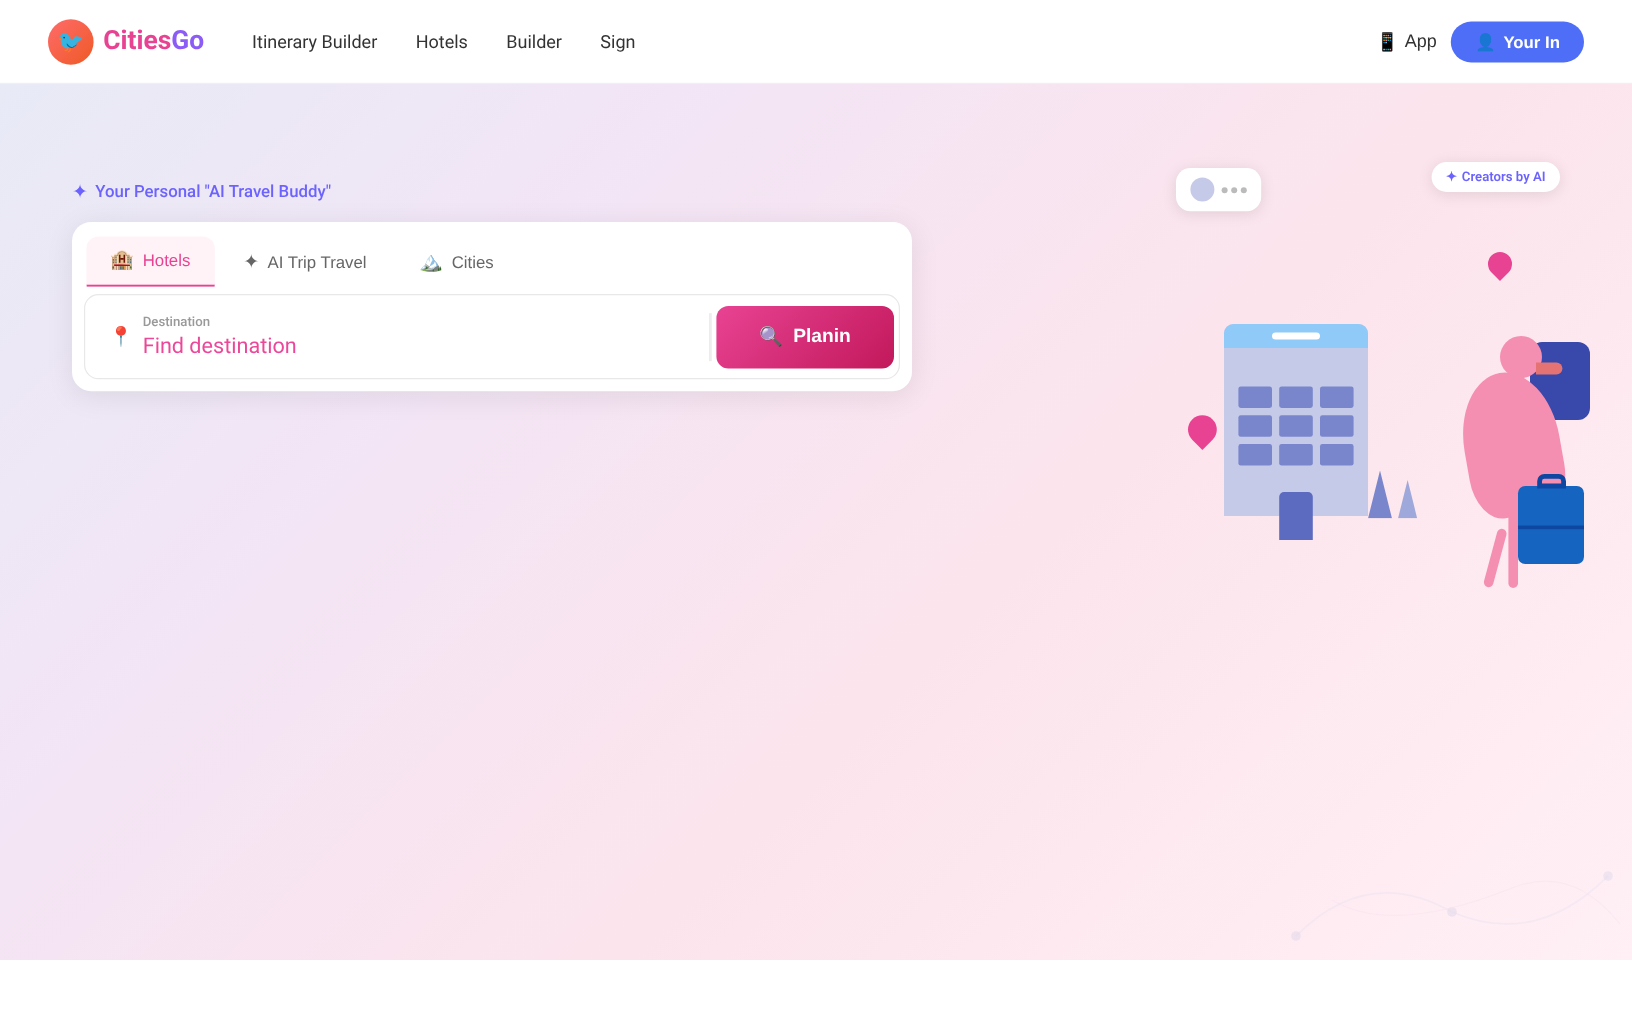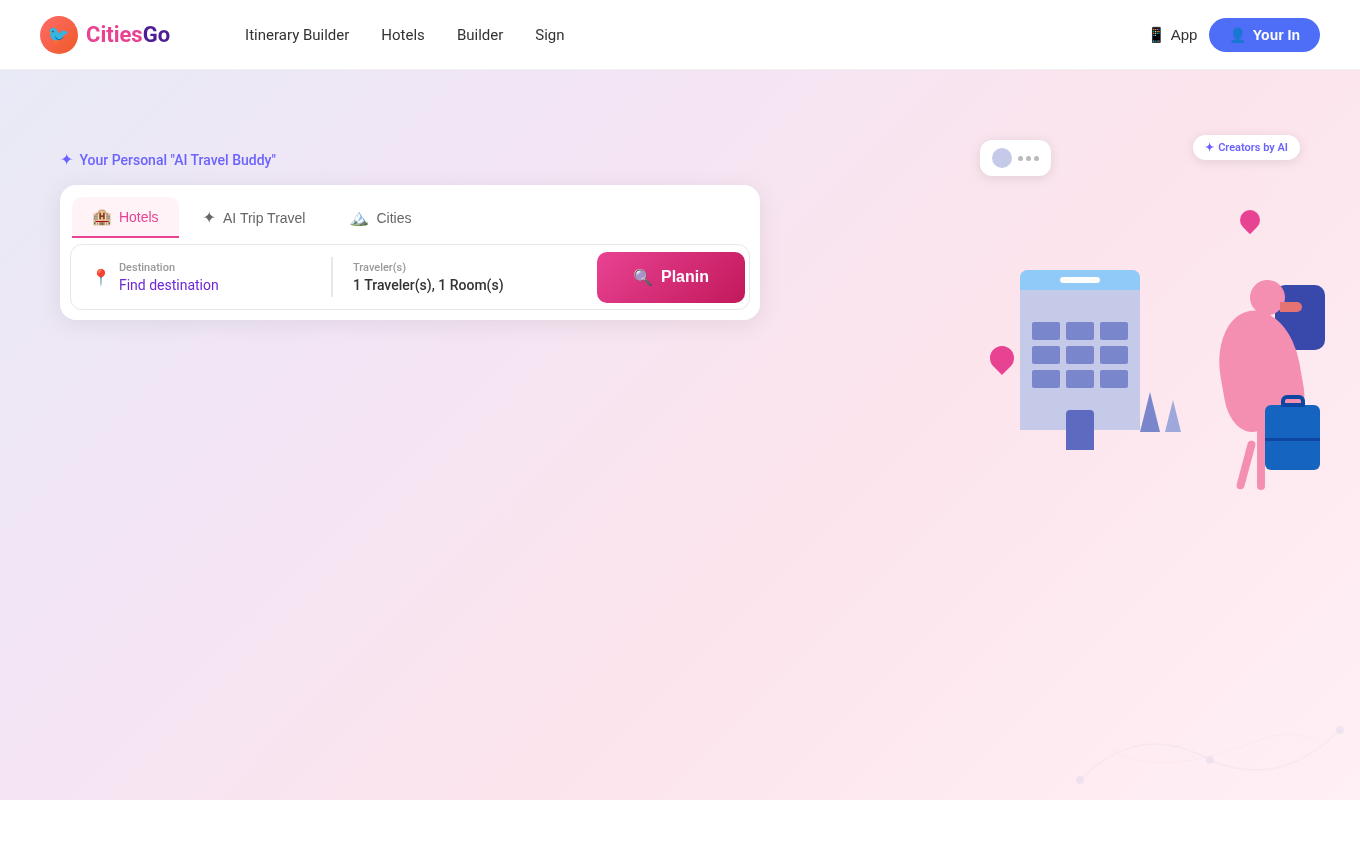--- a/index.html
+++ b/index.html
@@ -21,21 +21,21 @@
     .logo { display: flex; align-items: center; gap: 8px; text-decoration: none; }
     .logo-icon {
       width: 38px; height: 38px;
       background: linear-gradient(135deg, #ff6b6b, #ee5a24);
       border-radius: 50%;
       display: flex; align-items: center; justify-content: center;
       color: #fff; font-size: 18px; font-weight: bold;
     }
     .logo-text { font-size: 22px; font-weight: 700; color: #222; }
     .logo-text span { color: #e84393; }
-    .nav { display: flex; align-items: center; gap: 32px; margin-left: 35px; }
+    .nav { display: flex; align-items: center; gap: 32px; }
     .nav-item { font-size: 15px; color: #333; text-decoration: none; cursor: pointer; }
     .header-right { display: flex; align-items: center; gap: 12px; }
     .app-btn {
       display: flex; align-items: center; gap: 5px;
       background: none; border: none; font-size: 15px; color: #333; cursor: pointer;
     }
     .sign-in-btn {
       display: flex; align-items: center; gap: 6px;
       background: #4f6ef7; color: #fff;
       border: none; border-radius: 20px;
@@ -90,21 +90,21 @@
       border-radius: 12px; overflow: hidden;
       margin: 0 4px 4px 4px;
     }
     .search-field {
       flex: 1; padding: 16px 20px;
       border: none; outline: none;
       display: flex; flex-direction: column;
     }
     .search-field-label { font-size: 11px; color: #999; font-weight: 500; margin-bottom: 3px; }
     .search-field-value { font-size: 14px; color: #333; font-weight: 500; }
-    .search-field-placeholder { font-size: 14px; color: #6d28d9; }
+    .search-field-placeholder { font-size: 18px; color: #ec4899; }
     .divider { width: 1px; background: #e8e8e8; height: 40px; }
     .search-btn {
       background: linear-gradient(135deg, #e84393, #c2185b);
       color: #fff; border: none;
       padding: 16px 36px;
       font-size: 16px; font-weight: 600;
       cursor: pointer;
       display: flex; align-items: center; gap: 8px;
       margin: 4px;
       border-radius: 10px;
@@ -273,21 +273,21 @@
     }
   </style>
 </head>
 <body>
 
 <header class="header">
   <div class="header-left">
     <a class="logo" href="#">
       <div class="logo-icon">🐦</div>
       <div class="logo-text">
-        <span>Cities</span><span style="color:#4c1d95">Go</span>
+        <span>Cities</span><span style="color:#8b5cf6">Go</span>
       </div>
     </a>
     <nav class="nav">
       <a class="nav-item" href="#">Itinerary Builder</a>
       <a class="nav-item" href="#">Hotels</a>
       <a class="nav-item" href="#">Builder</a>
       <a class="nav-item" href="#">Sign</a>
     </nav>
   </div>
   <div class="header-right">
@@ -333,24 +333,20 @@
             <div>
               <div class="search-field-label">Destination</div>
               <div class="search-field-placeholder">Find destination</div>
             </div>
           </div>
         </div>
         <div class="divider"></div>
 
         <div class="divider"></div>
 
-        <div class="search-field">
-          <div class="search-field-label">Traveler(s)</div>
-          <div class="search-field-value">1 Traveler(s), 1 Room(s)</div>
-        </div>
 
         <button class="search-btn">
           <span>🔍</span>
           <span>Planin</span>
         </button>
       </div>
     </div>
   </div>
 
   <div class="hero-illustration">

